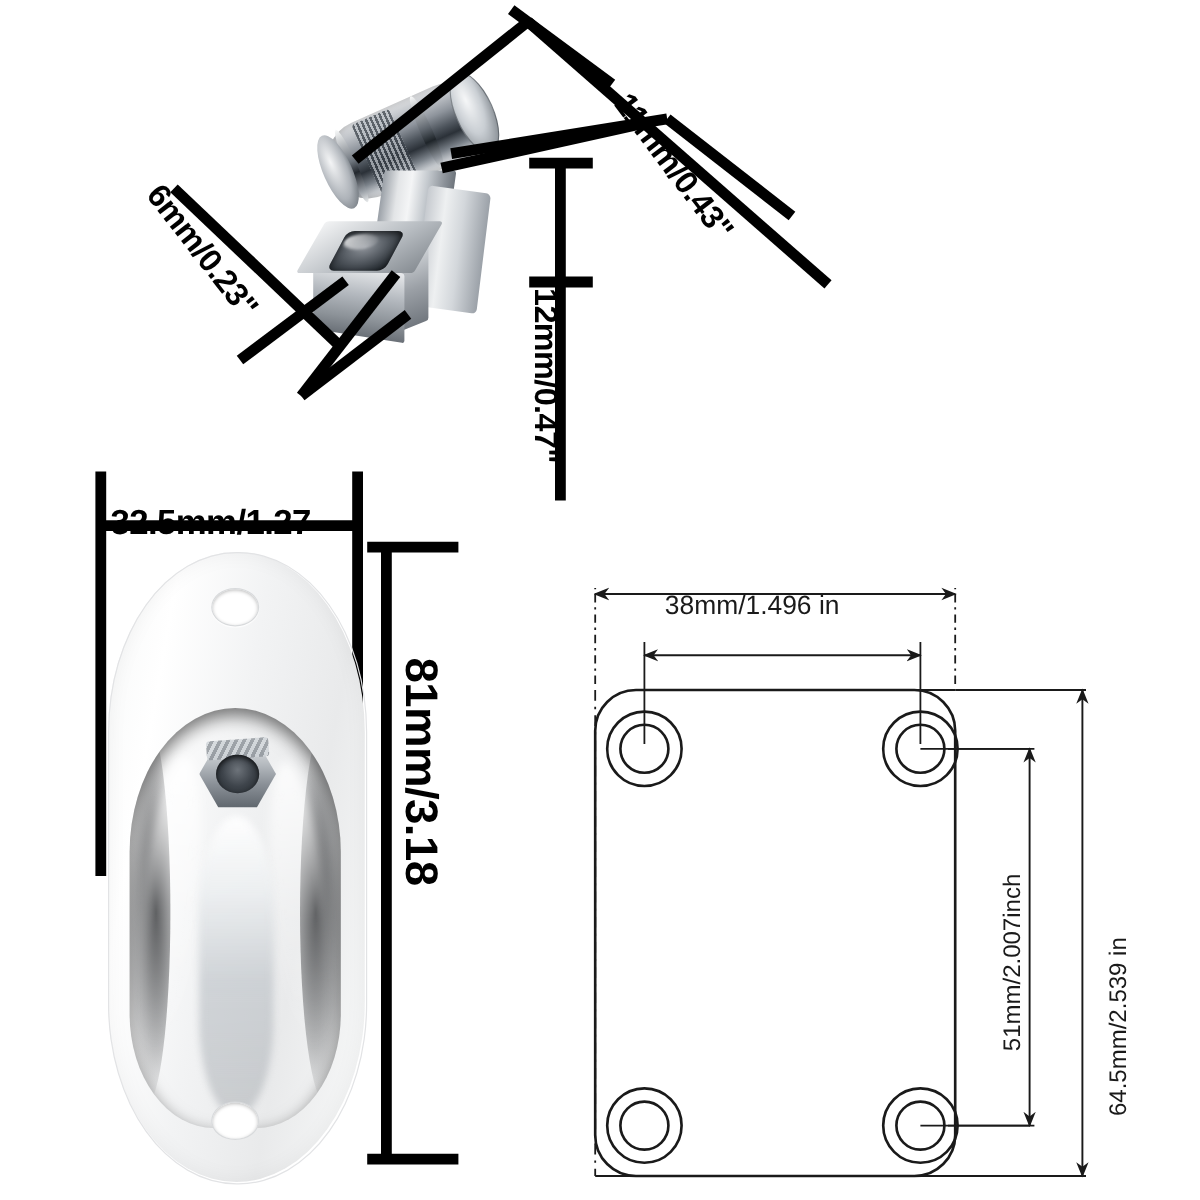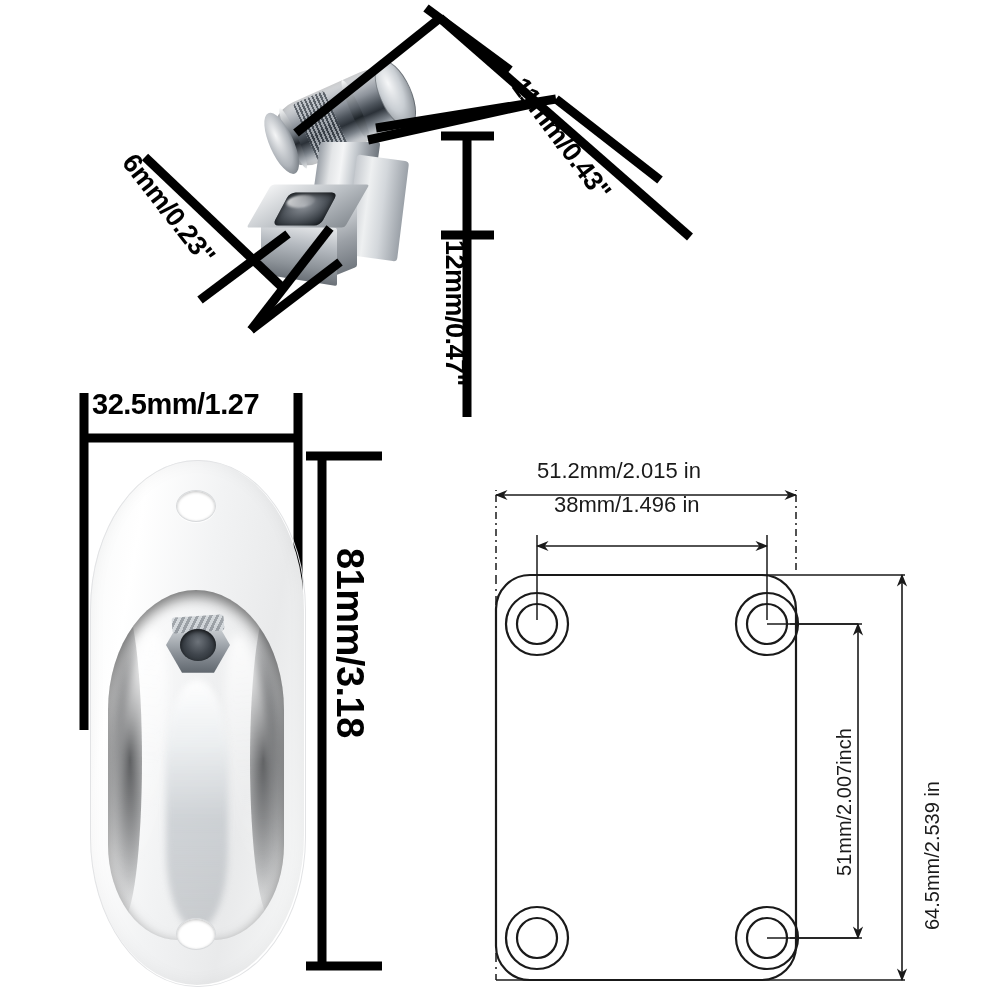--- a/index.html
+++ b/index.html
@@ -107,21 +107,21 @@
     background:repeating-linear-gradient(120deg,#cfd4d8 0 3px,#8d9399 3px 6px);opacity:.8;
     border-radius:3px;transform:rotate(-4deg);}
 
   
   .dim{position:absolute;color:#000;white-space:nowrap;font-weight:700;letter-spacing:-.5px;}
   .dim-tech{position:absolute;color:#1a1a1a;white-space:nowrap;font-weight:400;}
 
   #lbl-6mm{left:140px;top:148px;font-size:27px;transform-origin:0 0;transform:rotate(52deg);}
   #lbl-11mm{left:530px;top:72px;font-size:27px;transform-origin:0 0;transform:rotate(53deg);}
   #lbl-12mm{left:470px;top:240px;font-size:27px;transform-origin:0 0;transform:rotate(90deg);}
-  #lbl-325{left:92px;top:388px;font-size:29px;}
+  #lbl-325{left:92px;top:420px;font-size:29px;}
   #lbl-81mm{left:371px;top:548px;font-size:38px;transform-origin:0 0;transform:rotate(90deg);}
 
   #lbl-512{left:537px;top:458px;font-size:22px;}
   #lbl-38{left:554px;top:492px;font-size:22px;}
   #lbl-51v{left:833px;top:876px;font-size:20px;transform-origin:0 0;transform:rotate(-90deg);}
   #lbl-645v{left:921px;top:930px;font-size:20px;transform-origin:0 0;transform:rotate(-90deg);}
 </style>
 </head>
 <body>
 
@@ -239,18 +239,17 @@
       <line x1="537" y1="546" x2="767" y2="546"></line>
       <line x1="858" y1="624" x2="858" y2="938"></line>
       <line x1="902" y1="575" x2="902" y2="980"></line>
     </g>
     <g stroke="#1a1a1a" stroke-width="1.5" fill="none">
       <line x1="858" y1="624" x2="790" y2="624"></line>
       <line x1="858" y1="938" x2="790" y2="938"></line>
     </g>
   </svg>
 
-  <div class="dim-tech" id="lbl-512">51.2mm/2.015 in</div>
   <div class="dim-tech" id="lbl-38">38mm/1.496 in</div>
   <div class="dim-tech" id="lbl-51v">51mm/2.007inch</div>
   <div class="dim-tech" id="lbl-645v">64.5mm/2.539 in</div>
 
 </div>
 
 </body></html>

